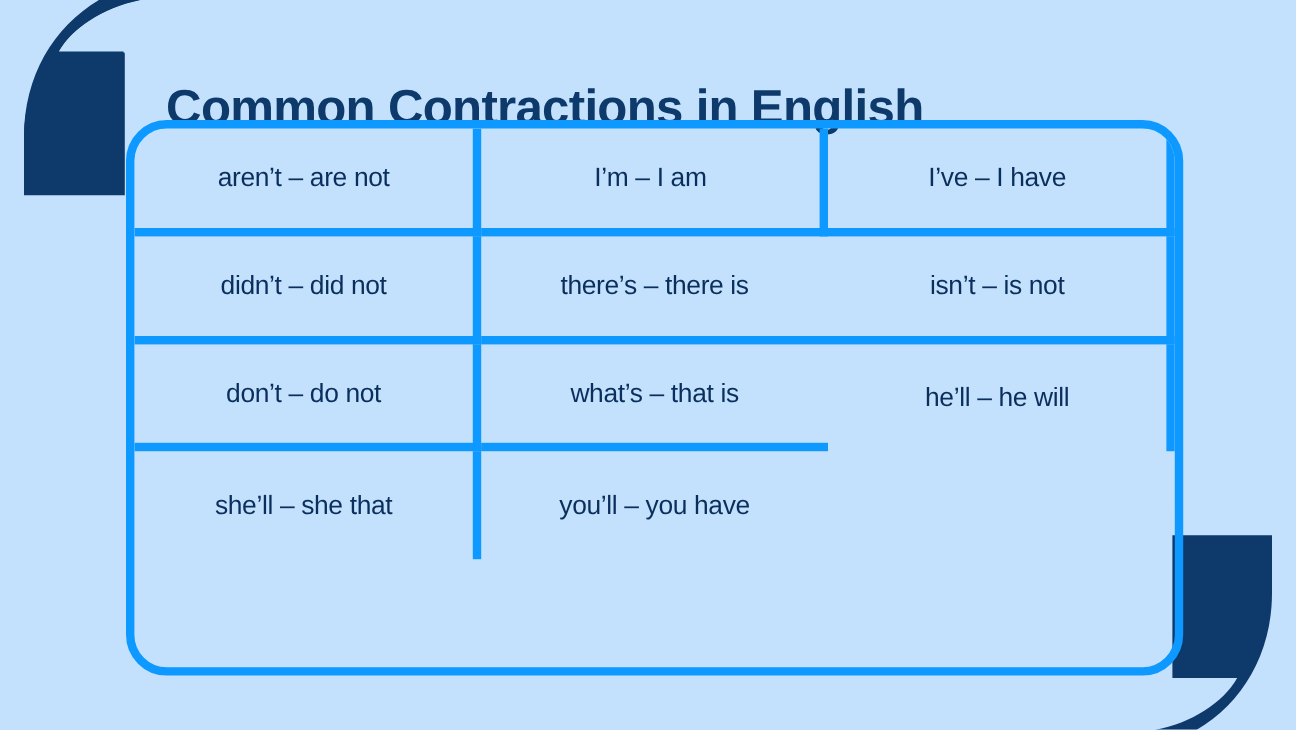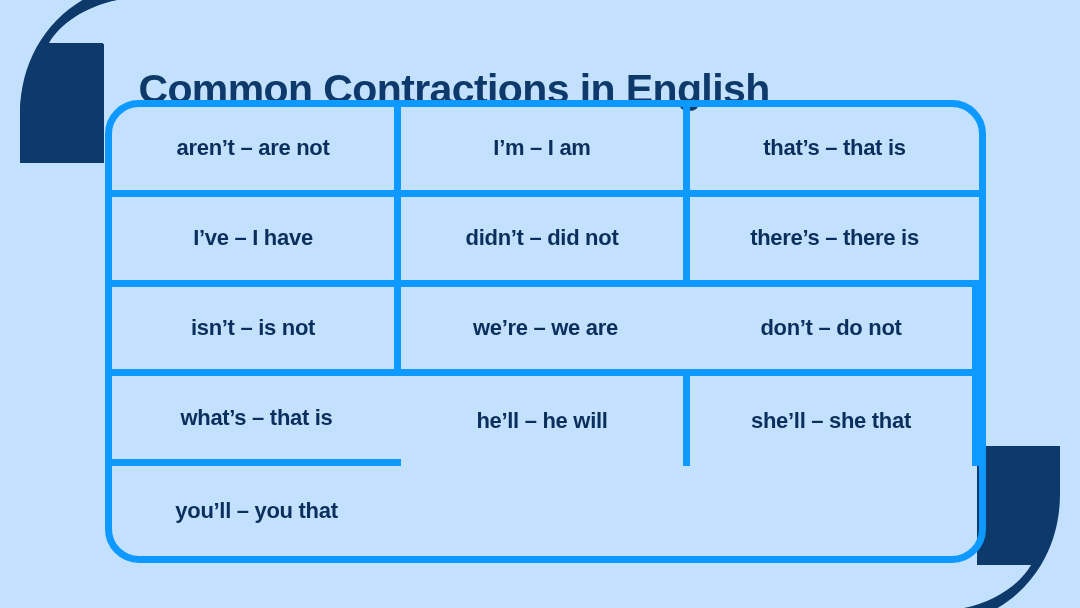--- a/index.html
+++ b/index.html
@@ -72,21 +72,21 @@
     grid-template-columns: 1fr 1fr 1fr;
     grid-template-rows: repeat(5, 1fr);
   }
 
   .cell {
     display: flex;
     align-items: center;
     justify-content: center;
     color: #0a2f5c;
     font-size: 22px;
-    font-weight: 700;
+    font-weight: 400;
     letter-spacing: -0.3px;
     white-space: nowrap;
     border-right: 7px solid #0d99ff;
     border-bottom: 7px solid #0d99ff;
   }
   .cell.col-last { border-right: none; }
   .cell.row-last { border-bottom: none; }
 </style>
 </head>
 <body>
@@ -98,35 +98,33 @@
     <path d="M78 0 C38 22 12 64 12 116 V164 H95 V45 H41 C54 22 86 3 122 0 Z" fill="#0d3a6b"></path>
   </svg>
 </div>
 
 <div class="title">Common Contractions in English</div>
 
 <div class="table-wrap">
   <div class="grid">
     <div class="cell">aren’t – are not</div>
     <div class="cell">I’m – I am</div>
-    <div class="cell col-last">that’s – that is</div>
 
     <div class="cell">I’ve – I have</div>
     <div class="cell">didn’t – did not</div>
 
     <div class="cell col-last">there’s – there is</div>
     <div class="cell">isn’t – is not</div>
-    <div class="cell col-last">we’re – we are</div>
 
     <div class="cell">don’t – do not</div>
     <div class="cell col-last">what’s – that is</div>
 
     <div class="cell row-last">he’ll – he will</div>
     <div class="cell row-last">she’ll – she that</div>
-    <div class="cell col-last row-last">you’ll – you that</div>
+    <div class="cell col-last row-last">you’ll – you have</div>
   </div>
 </div>
 
 <div class="quote-mark quote-bottom-right">
   <svg viewBox="0 0 122 165" xmlns="http://www.w3.org/2000/svg" aria-hidden="true">
     <path d="M78 0 C38 22 12 64 12 116 V164 H95 V45 H41 C54 22 86 3 122 0 Z" fill="#0d3a6b"></path>
   </svg>
 </div>
 
 </body></html>

